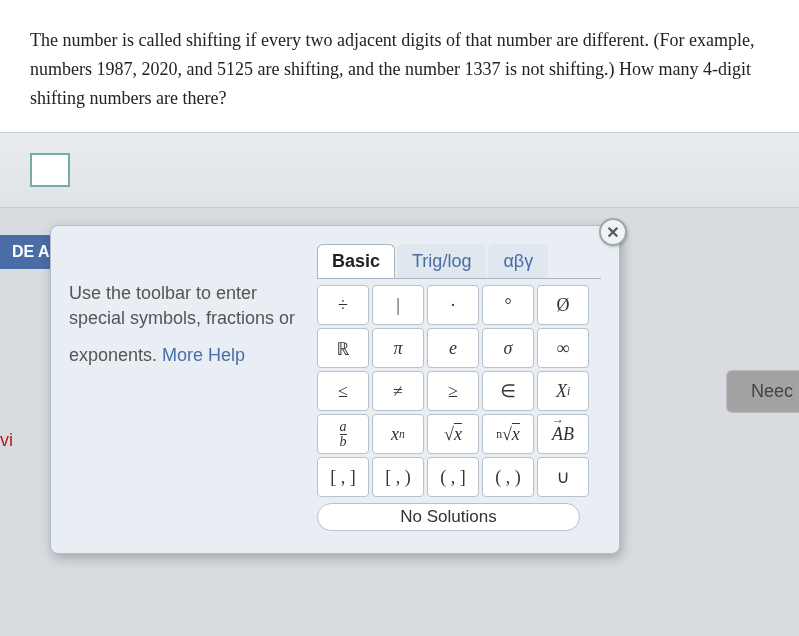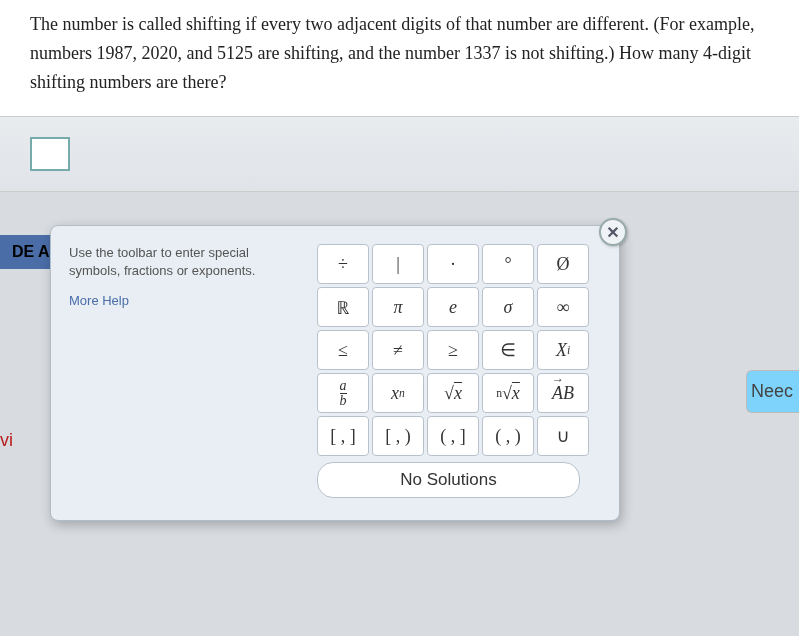--- a/index.html
+++ b/index.html
@@ -6,21 +6,21 @@
     body {
       font-family: Georgia, 'Times New Roman', serif;
       width: 799px;
       height: 636px;
       overflow: hidden;
       background: #d8dce0;
       position: relative;
     }
     .question-area {
       background: #fff;
-      padding: 10px 30px 20px 30px;
+      padding: 26px 30px 20px 30px;
       font-size: 18px;
       line-height: 1.6;
       color: #222;
     }
     .input-row {
       padding: 20px 10px;
       background: linear-gradient(#e8ecef,#e0e4e8);
       display: flex;
       align-items: center;
       gap: 10px;
@@ -32,21 +32,21 @@
       height: 34px;
       border: 2px solid #7aa;
       background: #fff;
       margin-left: 20px;
     }
     .side-tab {
       position: absolute;
       left: 0;
       top: 235px;
       background: #4a6da8;
-      color: #000000;
+      color: #ffffff;
       font-family: Arial, sans-serif;
       font-size: 16px;
       padding: 8px 12px;
       font-weight: bold;
     }
     .popup {
       position: absolute;
       left: 50px;
       top: 225px;
       width: 570px;
@@ -54,23 +54,24 @@
       border: 1px solid #b0bcc8;
       border-radius: 8px;
       box-shadow: 2px 4px 12px rgba(0,0,0,.25);
       padding: 18px;
       display: flex;
       gap: 18px;
       font-family: Arial, sans-serif;
     }
     .popup-hint {
       width: 230px;
-      font-size: 13px;
+      font-size: 18px;
       color: #555;
       line-height: 1.4;
+      margin-top: 37px;
     }
     .more-help {
       color: #4a6da8;
       margin-top: 12px;
       cursor: pointer;
       display: inline-block;
     }
     .symbol-pad { flex: 1; }
     .tab-strip {
       display: flex;
@@ -109,21 +110,21 @@
       align-items: center;
       justify-content: center;
       font-size: 18px;
       font-style: italic;
       font-family: 'Times New Roman', serif;
       cursor: pointer;
       color: #333;
     }
     .wide-btn {
       width: 263px;
-      height: 36px;
+      height: 28px;
       background: #fff;
       border: 1px solid #b8c2cc;
       border-radius: 16px;
       display: flex;
       align-items: center;
       justify-content: center;
       font-size: 17px;
       font-family: Arial, sans-serif;
       color: #333;
       margin-bottom: 4px;
@@ -144,24 +145,24 @@
       font-weight: bold;
       color: #556;
       cursor: pointer;
       font-family: Arial, sans-serif;
       box-shadow: 1px 1px 3px rgba(0,0,0,.2);
     }
     .right-btn {
       position: absolute;
       right: 0;
       top: 370px;
-      background: #7dd3fc;
+      background: #a3a3a3;
       border: 1px solid #bbb;
       border-right: none;
-      padding: 10px 6px 10px 4px;
+      padding: 10px 6px 10px 24px;
       font-family: Arial, sans-serif;
       font-size: 18px;
       color: #444;
       border-radius: 6px 0 0 6px;
     }
     .vi {
       position: absolute;
       left: 0;
       top: 430px;
       font-family: Arial, sans-serif;
@@ -188,20 +189,25 @@
 
 <div class="popup">
   <div class="close-btn">✕</div>
 
   <div class="popup-hint">
     <span>Use the toolbar to enter special symbols, fractions or exponents.</span>
     <div class="more-help">More Help</div>
   </div>
 
   <div class="symbol-pad">
+    <div class="tab-strip">
+      <div class="tab active">Basic</div>
+      <div class="tab">Trig/log</div>
+      <div class="tab">αβγ</div>
+    </div>
 
     <div class="grid">
       <div class="cell roman">÷</div>
       <div class="cell roman">|</div>
       <div class="cell roman">·</div>
       <div class="cell roman">°</div>
       <div class="cell roman">Ø</div>
 
       <div class="cell roman">ℝ</div>
       <div class="cell">π</div>

